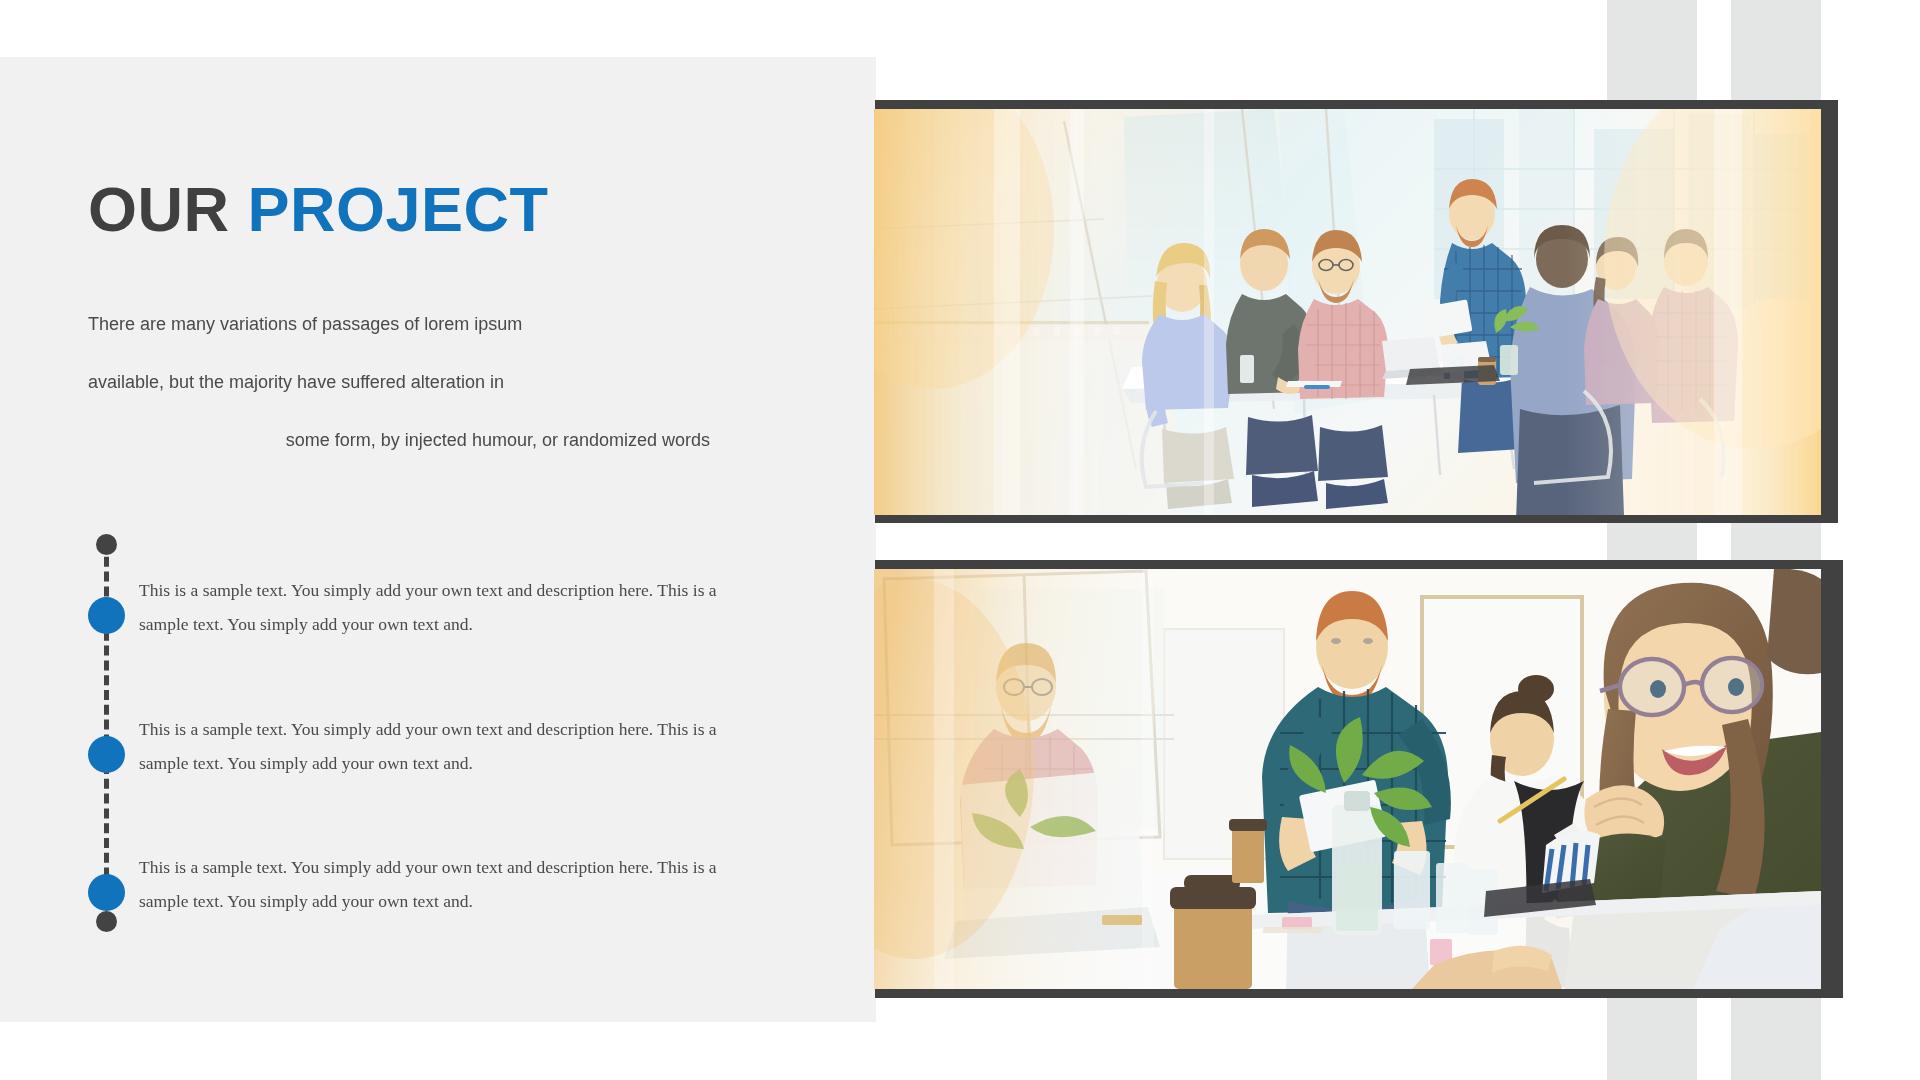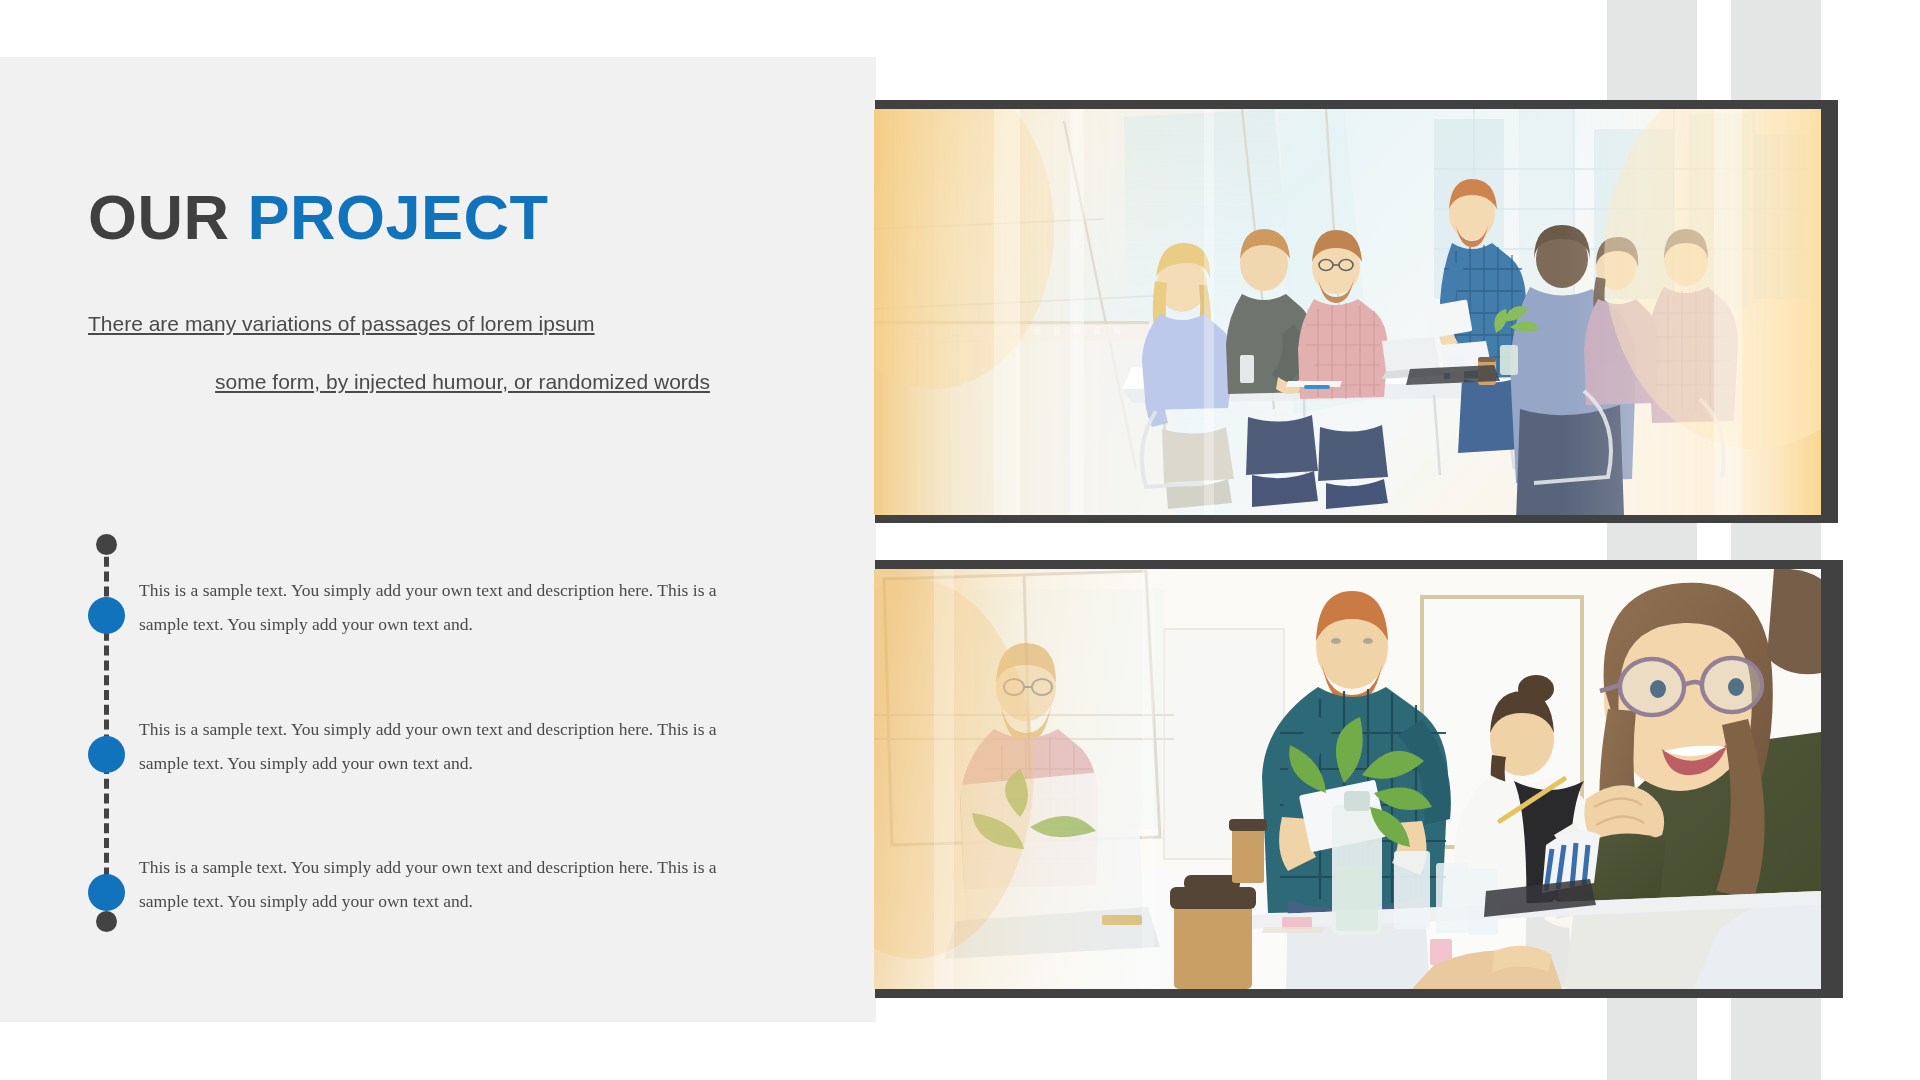--- a/index.html
+++ b/index.html
@@ -19,30 +19,30 @@
   
   #left-panel {
     position:absolute; left:0; top:57px; width:876px; height:965px;
     background:#f1f1f1;
   }
 
   
   #title-block { position:absolute; left:88px; top:178px; }
   #title {
     font-size:63px; font-weight:bold; letter-spacing:.5px;
-    line-height:1; white-space:nowrap;margin-top:8px;
+    line-height:1; white-space:nowrap;
   }
   .t-dark { color:#404040; }
   .t-blue { color:#1273bd; }
 
   
   #intro {
     position:absolute; left:88px; top:295px; width:622px;
-    font-size:21px; color:#4a4a4a; line-height:58px;
-    text-align:justify; text-justify:inter-word;text-decoration:underline;
+    font-size:18px; color:#4a4a4a; line-height:58px;
+    text-align:justify; text-justify:inter-word;
   }
   #intro .lastline { text-align:right; }
 
   
   #timeline { position:absolute; left:88px; top:528px; width:640px; height:402px; }
   #tl-axis {
     position:absolute; left:16px; top:14px; width:0; height:380px;
     border-left:5px dashed #434343;
   }
   .cap-dot {
@@ -86,20 +86,21 @@
   <div id="left-panel"></div>
 
   <div id="title-block">
     <div id="title">
       <span class="t-dark">OUR</span><span class="t-dark"> </span><span class="t-blue">PROJECT</span>
     </div>
   </div>
 
   <div id="intro">
     <div>There are many variations of passages of lorem ipsum</div>
+    <div>available, but the majority have suffered alteration in</div>
     <div class="lastline">some form, by injected humour, or randomized words</div>
   </div>
 
   <div id="timeline">
     <div id="tl-axis"></div>
     <div class="cap-dot" id="cap-top"></div>
     <div class="cap-dot" id="cap-bottom"></div>
 
     <div class="tl-item" id="tl-0">
       <span class="tl-dot"></span>

